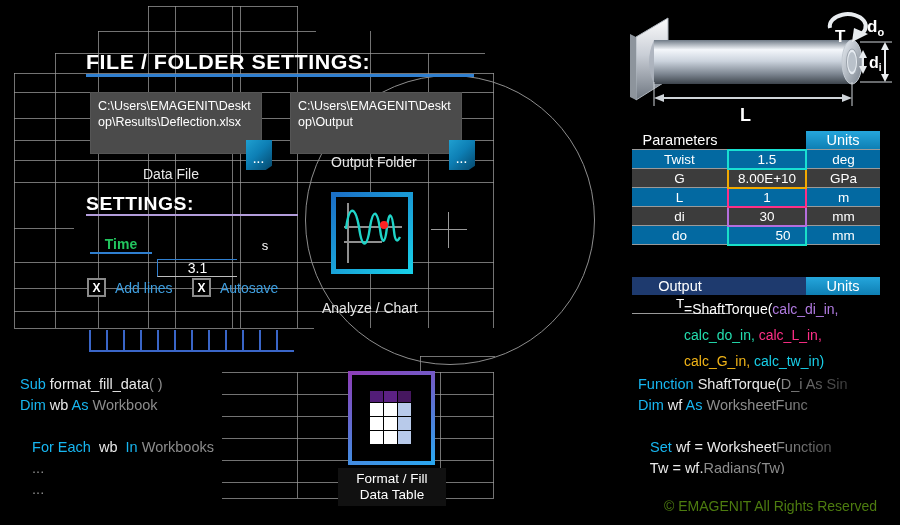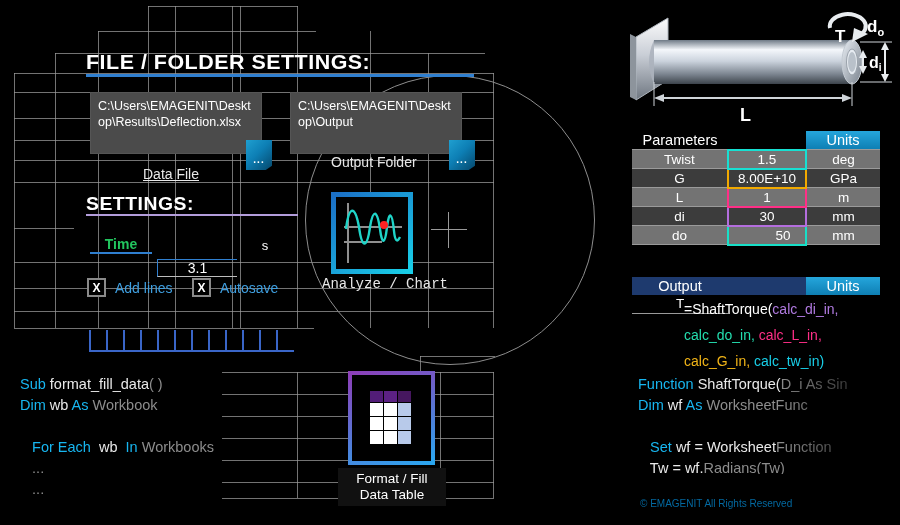--- a/index.html
+++ b/index.html
@@ -61,25 +61,25 @@
   .kw{color:#17b6f0;} .id{color:#e9e9e9;} .dim{color:#8d8d8d;}
   .fade{position:absolute;top:0;right:0;width:120px;height:100%;
         background:linear-gradient(90deg,rgba(0,0,0,0) 0%,#000 92%);pointer-events:none;}
 
   
   .tbl{position:absolute;border-collapse:collapse;font-size:13.5px;color:#fff;}
   .tbl td{padding:1px 4px;text-align:center;height:18px;box-sizing:border-box;}
   .t-title{font-size:14.5px;}
   .unit-hd{background:linear-gradient(180deg,#25a6dc,#0e7fb4);}
   .out-hd{background:#1e3a6e;}
-  .rA{background:#737373;} .rB{background:#3c3c3c;}
+  .rA{background:#0369a1;} .rB{background:#3c3c3c;}
 
   .formula{position:absolute;font-size:14px;line-height:26px;color:#fff;}
 
-  .copyright{position:absolute;color:#0369a1;font-size:10px;white-space:nowrap;}
+  .copyright{position:absolute;color:#4d7c0f;font-size:14px;white-space:nowrap;margin-left:24px;}
 
   
   .shaft{position:absolute;}
 </style>
 </head>
 <body>
 
 <div id="stage">
 
   <div>
@@ -128,21 +128,21 @@
 
     <div class="cross" style="left:431px;top:229px;width:36px;height:1px;"></div>
     <div class="cross" style="left:448px;top:212px;width:1px;height:36px;"></div>
   </div>
 
   <div class="hdr" style="left:86px;top:50px;font-size:21px;">FILE / FOLDER SETTINGS:</div>
   <div class="hdr-rule" style="left:86px;top:74px;width:388px;background:#2f7fd0;"></div>
 
   <div class="pathbox" style="left:90px;top:92px;width:172px;height:62px;">C:\Users\EMAGENIT\Desktop\Results\Deflection.xlsx</div>
   <div class="browse" style="left:246px;top:140px;">...</div>
-  <div class="caption" style="left:143px;top:166px;text-decoration:underline;">Data File</div>
+  <div class="caption" style="left:143px;top:166px;">Data File</div>
 
   <div class="pathbox" style="left:290px;top:92px;width:172px;height:62px;">C:\Users\EMAGENIT\Desktop\Output</div>
   <div class="browse" style="left:449px;top:140px;">...</div>
   <div class="caption" style="left:331px;top:154px;">Output Folder</div>
 
   <div class="hdr" style="left:86px;top:193px;font-size:19px;">SETTINGS:</div>
   <div class="hdr-rule" style="left:86px;top:214px;width:212px;background:#b39ddb;height:2px;"></div>
 
   <div class="fieldlabel" style="left:90px;top:236px;width:62px;">Time</div>
   <div class="fieldval" style="left:157px;top:234px;width:80px;margin-top:25px;">3.1</div>
@@ -172,21 +172,21 @@
   <div class="tile tile-chart" style="left:331px;top:192px;width:82px;height:82px;">
     <svg width="72" height="72" viewBox="0 0 72 72">
       <line x1="12" y1="6" x2="12" y2="66" stroke="#8f8f8f" stroke-width="2"></line>
       <line x1="8" y1="30" x2="66" y2="30" stroke="#8f8f8f" stroke-width="2"></line>
       <line x1="8" y1="45" x2="46" y2="45" stroke="#8f8f8f" stroke-width="2"></line>
       <path d="M10 32 C13 8,19 8,23 30 C26 52,31 52,34 30 C37 12,41 12,44 32
                C46 48,49 48,51 30 C53 14,56 14,58 34 C59 44,61 46,64 40" fill="none" stroke="#1fd4c8" stroke-width="2.4"></path>
       <circle cx="48" cy="28" r="4" fill="#ff2222"></circle>
     </svg>
   </div>
-  <div class="caption" style="left:322px;top:276px;font-family:Liberation Mono, monospace;">Analyze / Chart</div>
+  <div class="caption" style="left:322px;top:300px;">Analyze / Chart</div>
 
   <div class="tile tile-table" style="left:348px;top:371px;width:87px;height:94px;">
     <svg width="79" height="86" viewBox="0 0 79 86">
       <g>
         <rect x="18" y="16" width="13" height="11" fill="#521d78"></rect>
         <rect x="32" y="16" width="13" height="11" fill="#5c2184"></rect>
         <rect x="46" y="16" width="13" height="11" fill="#46175f"></rect>
         <rect x="18" y="28" width="13" height="13" fill="#ffffff"></rect>
         <rect x="32" y="28" width="13" height="13" fill="#ffffff"></rect>
         <rect x="46" y="28" width="13" height="13" fill="#b8caea"></rect>

